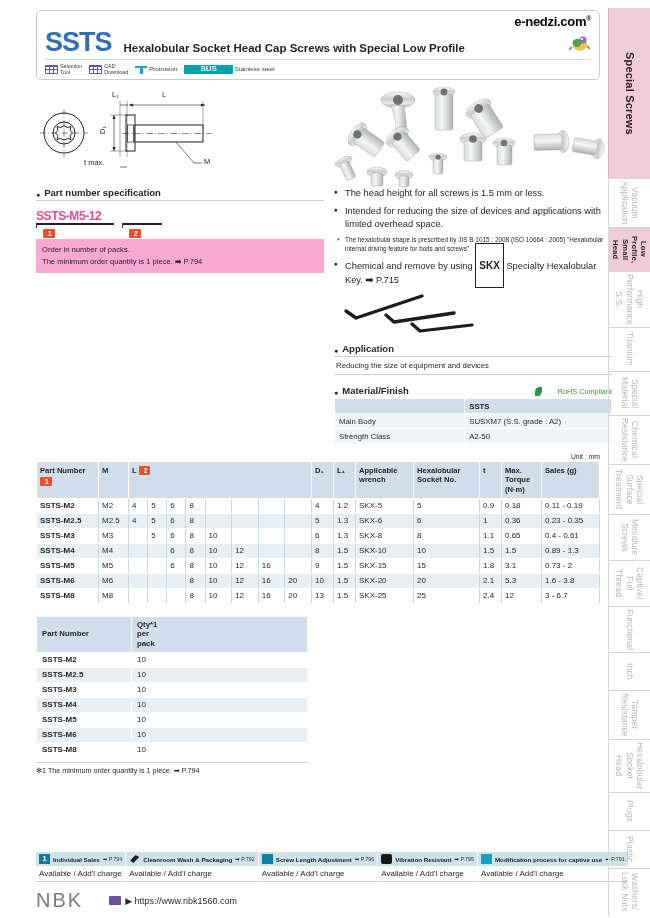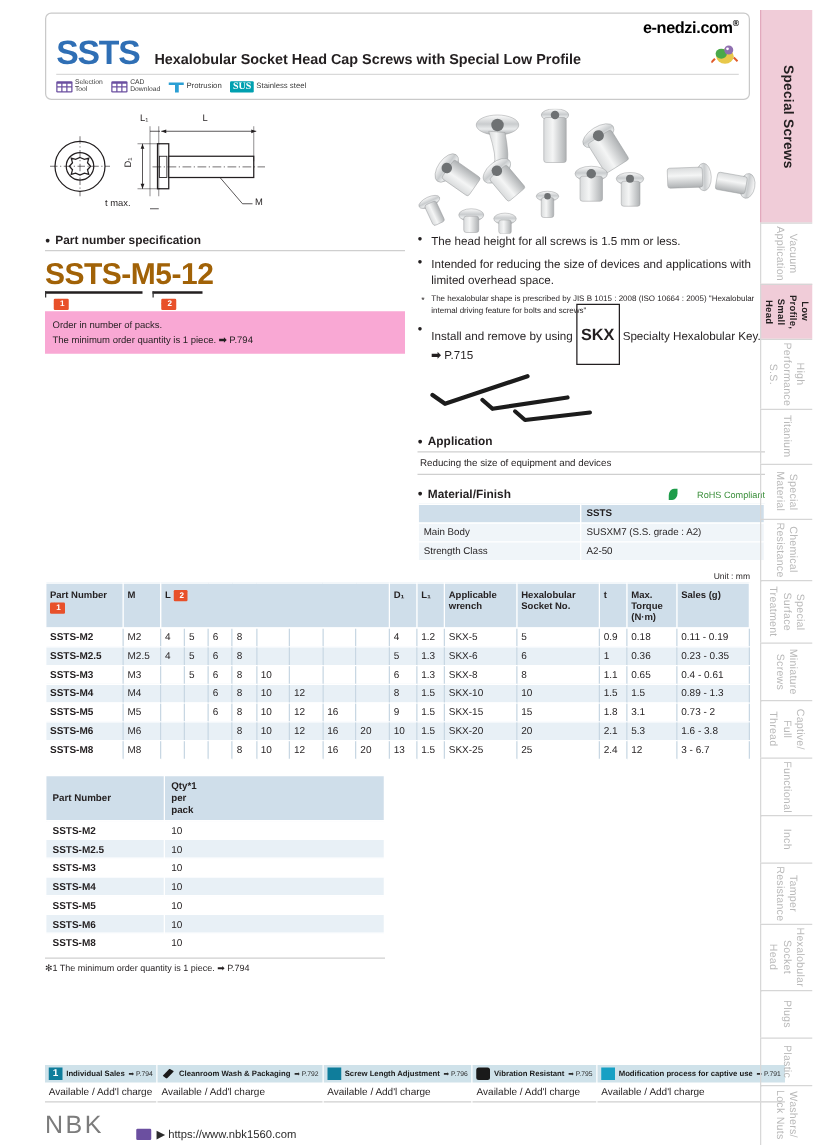--- a/index.html
+++ b/index.html
@@ -58,53 +58,53 @@
   .ttl { font-size:11.5px; font-weight:bold; color:#231f20; padding-bottom:2px; }
   .mascot { margin-left:auto; font-size:17px; line-height:1; padding-bottom:1px; }
   .badgerow { display:flex; align-items:center; gap:7px; padding-top:4px; }
   .bdg { display:flex; align-items:center; gap:2px; font-size:5.4px; color:#3b3b3b; line-height:1.05; }
   .bdgico { width:13px; height:9px; background:#6b4fa0; border-radius:1px; display:flex; flex-wrap:wrap;
             align-content:center; justify-content:center; gap:1px; padding:1px; }
   .bdgico i { display:block; width:3px; height:2.5px; background:#fff; }
   .protico { width:12px; height:9px; position:relative; }
   .protico:before { content:""; position:absolute; left:0; top:1px; width:12px; height:2px; background:#2b9fd4; }
   .protico:after { content:""; position:absolute; left:4.5px; top:2px; width:3px; height:7px; background:#2b9fd4; }
-  .susbox { background:#00a0b0; color:#fff; font-size:8px; font-weight:bold; padding:0 2px; border-radius:1px;font-family:Liberation Serif, serif; }
+  .susbox { background:#00a0b0; color:#fff; font-size:8px; font-weight:bold; padding:0 16px; border-radius:1px; }
   .bdg .lbl { font-size:6.2px; }
 
   
   .cols { display:flex; gap:10px; margin-top:7px; }
   .colL { width:288px; }
   .colR { width:278px; }
 
   
   .drawing { height:98px; position:relative; }
   .dwg-label { position:absolute; font-size:7.5px; color:#231f20; }
 
-  .secthead { font-size:9.5px; font-weight:bold; margin:2px 0 2px 0; display:flex; align-items:center; gap:4px; }
+  .secthead { font-size:9.5px; font-weight:bold; margin:2px 0 2px 0; display:flex; align-items:flex-end; gap:4px; }
   .secthead:before { content:"\25CF"; font-size:7px; }
 
   .pn-wrap { border-top:1px solid #cfcfcf; padding-top:5px; }
-  .pnline { font-size:24px; font-weight:bold; color:#a16207; letter-spacing:-.4px; position:relative; display:inline-block; }
+  .pnline { font-size:12px; font-weight:bold; color:#ec4899; letter-spacing:-.4px; position:relative; display:inline-block; }
   .pn-underline { position:relative; height:14px; width:160px; margin-top:-1px; }
   .brk { position:absolute; top:0; border-left:1px solid #333; border-bottom:0; height:5px; }
   .ubar { position:absolute; height:1.5px; background:#231f20; top:0; }
   .numtag { display:inline-block; background:#e8502a; color:#fff; font-size:6.5px; font-weight:bold;
             padding:0 3px 0 5px; border-radius:1px; position:relative; line-height:9px; height:9px; }
   .numtag:before { content:""; position:absolute; left:-4px; top:0; border:4.5px solid transparent;
                    border-right-color:#e8502a; }
   .notebox { background:#f9a8d4; font-size:7.6px; line-height:1.55; padding:5px 6px; margin-top:2px; color:#231f20; }
 
   
   ul.feat { list-style:none; margin:0; padding:0; }
   ul.feat li { font-size:9.3px; line-height:1.45; margin-bottom:4px; padding-left:11px; position:relative; }
   ul.feat li:before { content:"\25CF"; position:absolute; left:0; top:0px; font-size:6.5px; }
   .fnote { font-size:6.4px; line-height:1.45; padding-left:11px; position:relative; margin:-1px 0 6px 0; color:#231f20; }
   .fnote:before { content:"\002A"; position:absolute; left:3px; top:1px; font-size:7px; }
-  .skxbox { border:1px solid #231f20; padding:16px 3px; font-weight:bold; font-size:13px; }
+  .skxbox { border:1px solid #231f20; padding:16px 3px; font-weight:bold; font-size:10px; }
   .arw { font-weight:bold; }
 
   .hexkeys { height:48px; position:relative; margin:2px 0 4px 0; }
 
   .appline { font-size:7.8px; border-top:1px solid #cfcfcf; border-bottom:1px solid #cfcfcf; padding:4px 2px; margin-bottom:10px; }
   .rohs { float:right; font-size:7.3px; color:#3b8f3b; font-weight:normal; display:flex; align-items:center; gap:16px; }
   .leaf { display:inline-block; width:7px; height:9px; background:#1e9c4a; border-radius:60% 0 60% 0; }
 
   table { border-collapse:collapse; width:100%; }
   .matT td, .matT th { border:1px solid #ffffff; font-size:7.8px; padding:2.5px 4px; }
@@ -140,21 +140,21 @@
   .svc .top .pg { font-size:5.4px; color:#2b2b2b; margin-left:auto; white-space:nowrap; }
   .svc .bot { font-size:8px; padding:3px 3px; white-space:nowrap; border-bottom:1px solid #cfcfcf; }
   .sico { width:11px; height:10px; flex:0 0 11px; position:relative; }
   .sico.one { background:#0f7d9b; color:#fff; font-size:8px; font-weight:bold; text-align:center; line-height:10px; }
   .sico.wash:before { content:""; position:absolute; left:1px; top:1px; width:9px; height:8px; background:#1a1a1a;
                       clip-path:polygon(0 70%,60% 0,100% 25%,35% 100%); }
   .sico.len { background:#0f7d9b; }
   .sico.vib { background:#1a1a1a; border-radius:2px; }
   .sico.mod { background:#17a0c4; }
 
-  .footer { position:absolute; left:36px; bottom:6px; width:566px; display:flex; align-items:flex-end; gap:26px; }
+  .footer { position:absolute; left:36px; bottom:6px; width:566px; display:flex; align-items:center; gap:26px; }
   .nbk { font-size:20px; letter-spacing:2px; color:#7c7c7c; font-family:"Liberation Sans", sans-serif; }
   .url { font-size:9px; color:#2b2b2b; display:flex; align-items:center; gap:4px; }
   .urlico { width:12px; height:9px; background:#6b4fa0; border-radius:1px; }
 </style>
 </head>
 <body>
 
 <div class="page">
 
   <div class="content">
@@ -359,21 +359,21 @@
             </g>
           </svg>
         </div>
 
         <ul class="feat">
           <li><span>The head height for all screws is 1.5 mm or less.</span></li>
           <li><span>Intended for reducing the size of devices and applications with limited overhead space.</span></li>
         </ul>
         <div class="fnote">The hexalobular shape is prescribed by JIS B 1015 : 2008 (ISO 10664 : 2005) "Hexalobular internal driving feature for bolts and screws"</div>
         <ul class="feat">
-          <li><span>Install and remove by using</span>
+          <li><span>Chemical and remove by using</span>
             <span class="skxbox">SKX</span>
             <span>Specialty Hexalobular Key.</span>
             <span class="arw">➡</span>
             <span>P.715</span></li>
         </ul>
 
         <div class="hexkeys">
           <svg width="180" height="48" viewBox="0 0 180 48">
             <path d="M12 20 L22 27 L88 5" fill="none" stroke="#1c1c1c" stroke-width="3.4" stroke-linecap="round" stroke-linejoin="round"></path>
             <path d="M52 24 L60 31 L120 22" fill="none" stroke="#1c1c1c" stroke-width="3.4" stroke-linecap="round" stroke-linejoin="round"></path>

